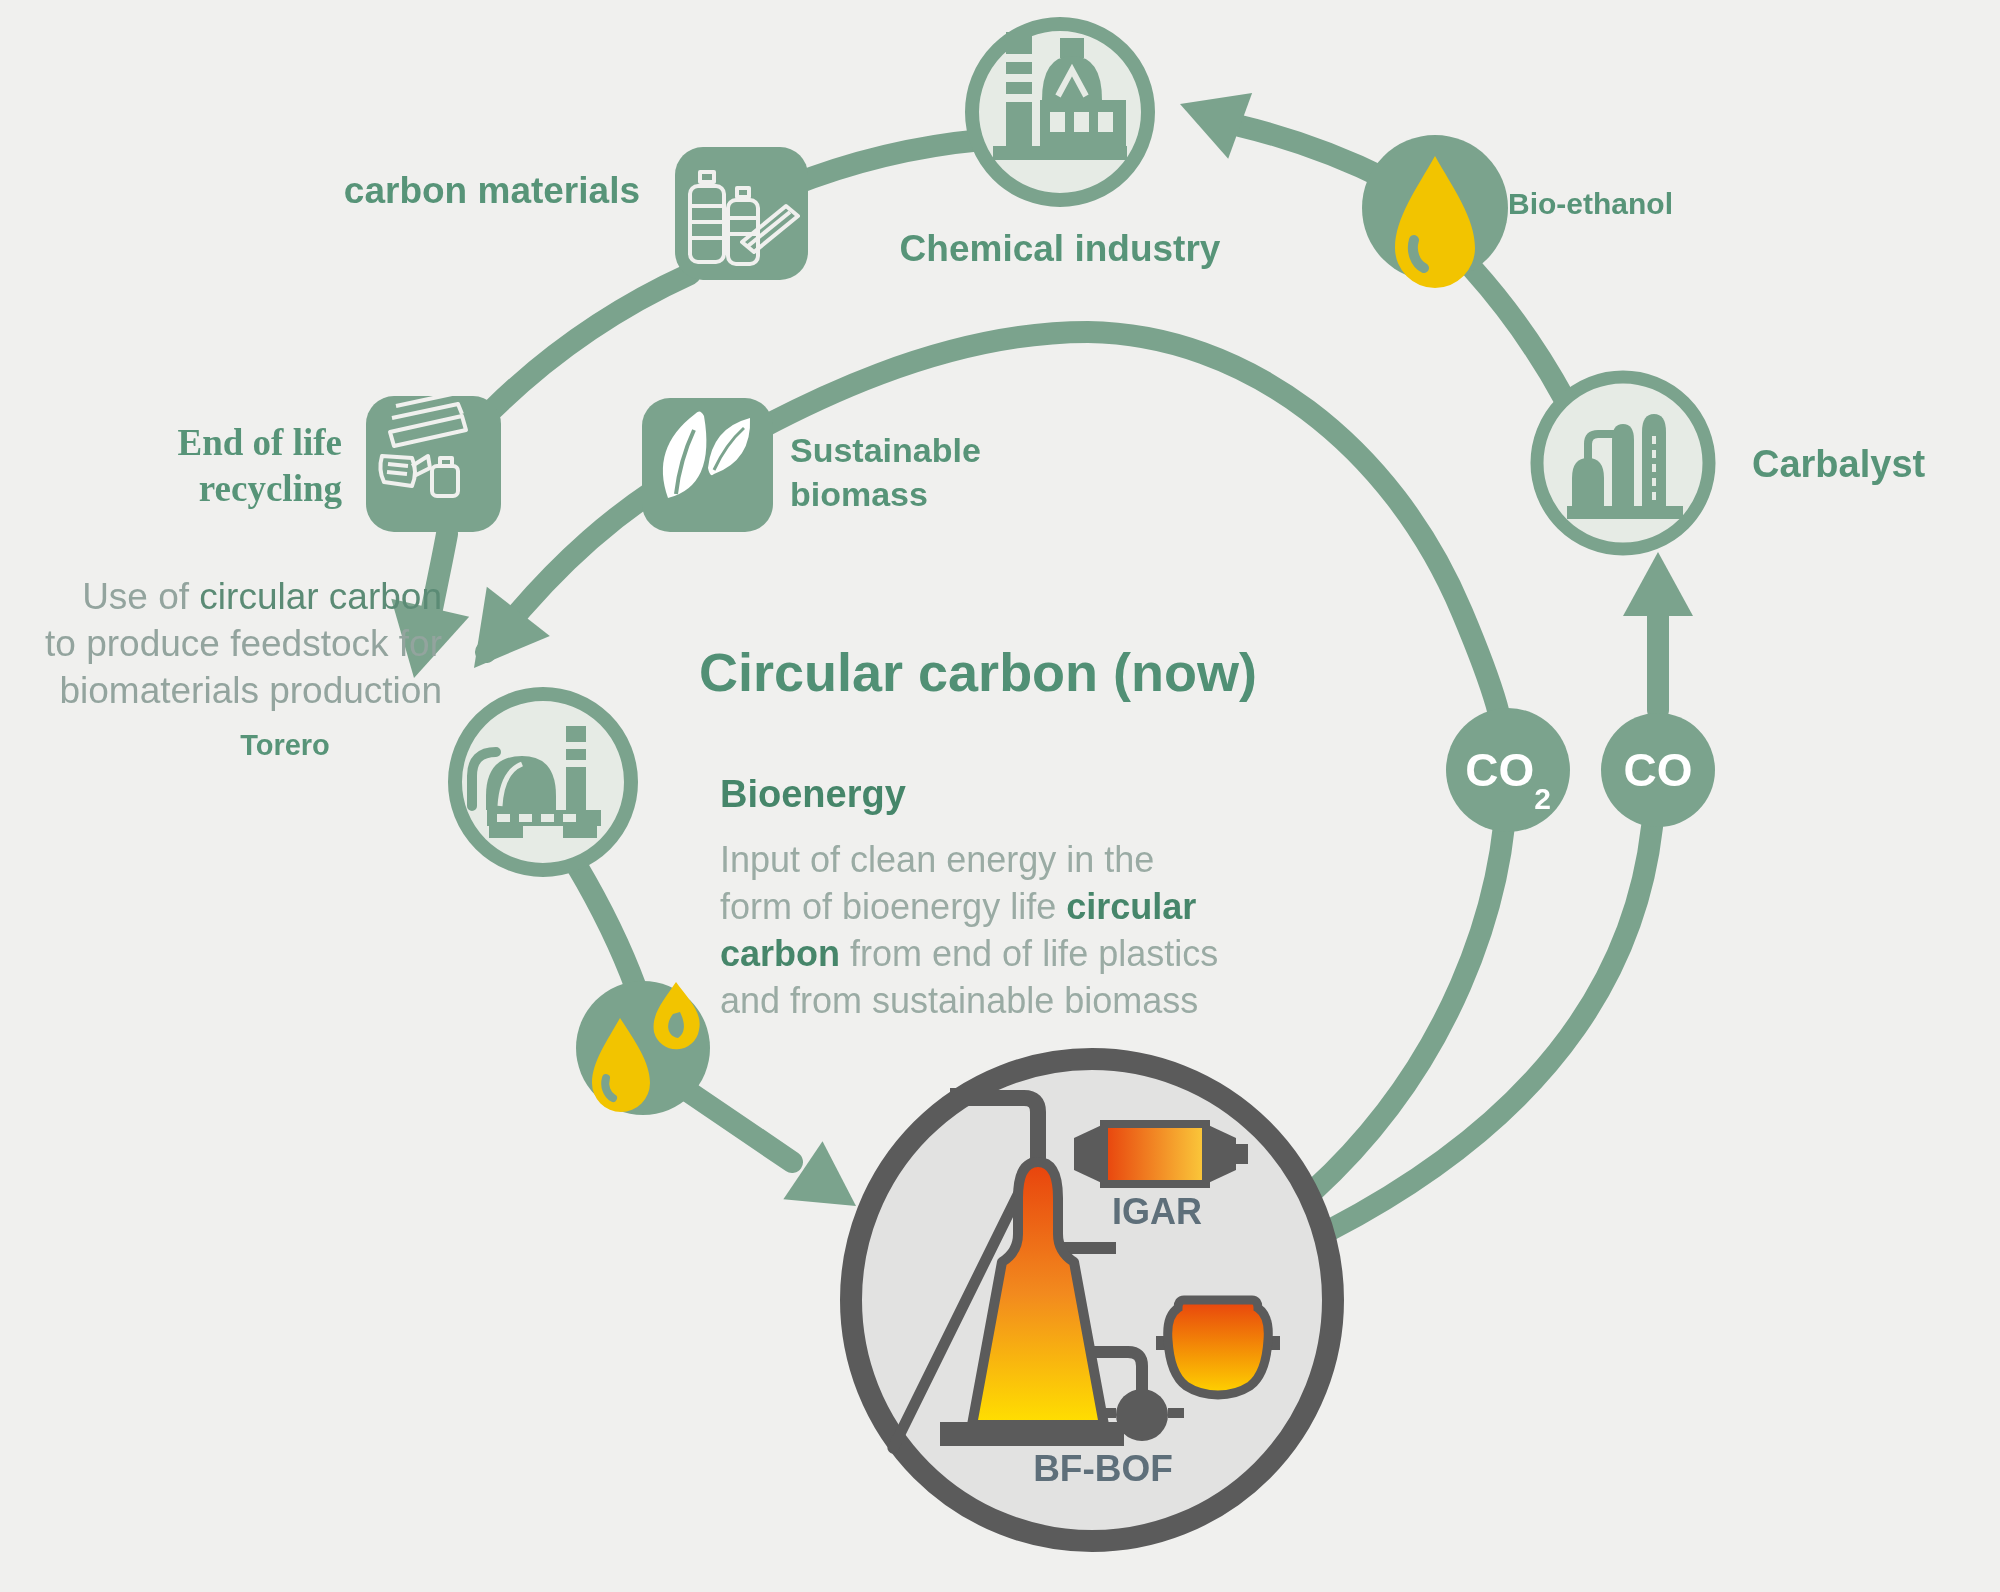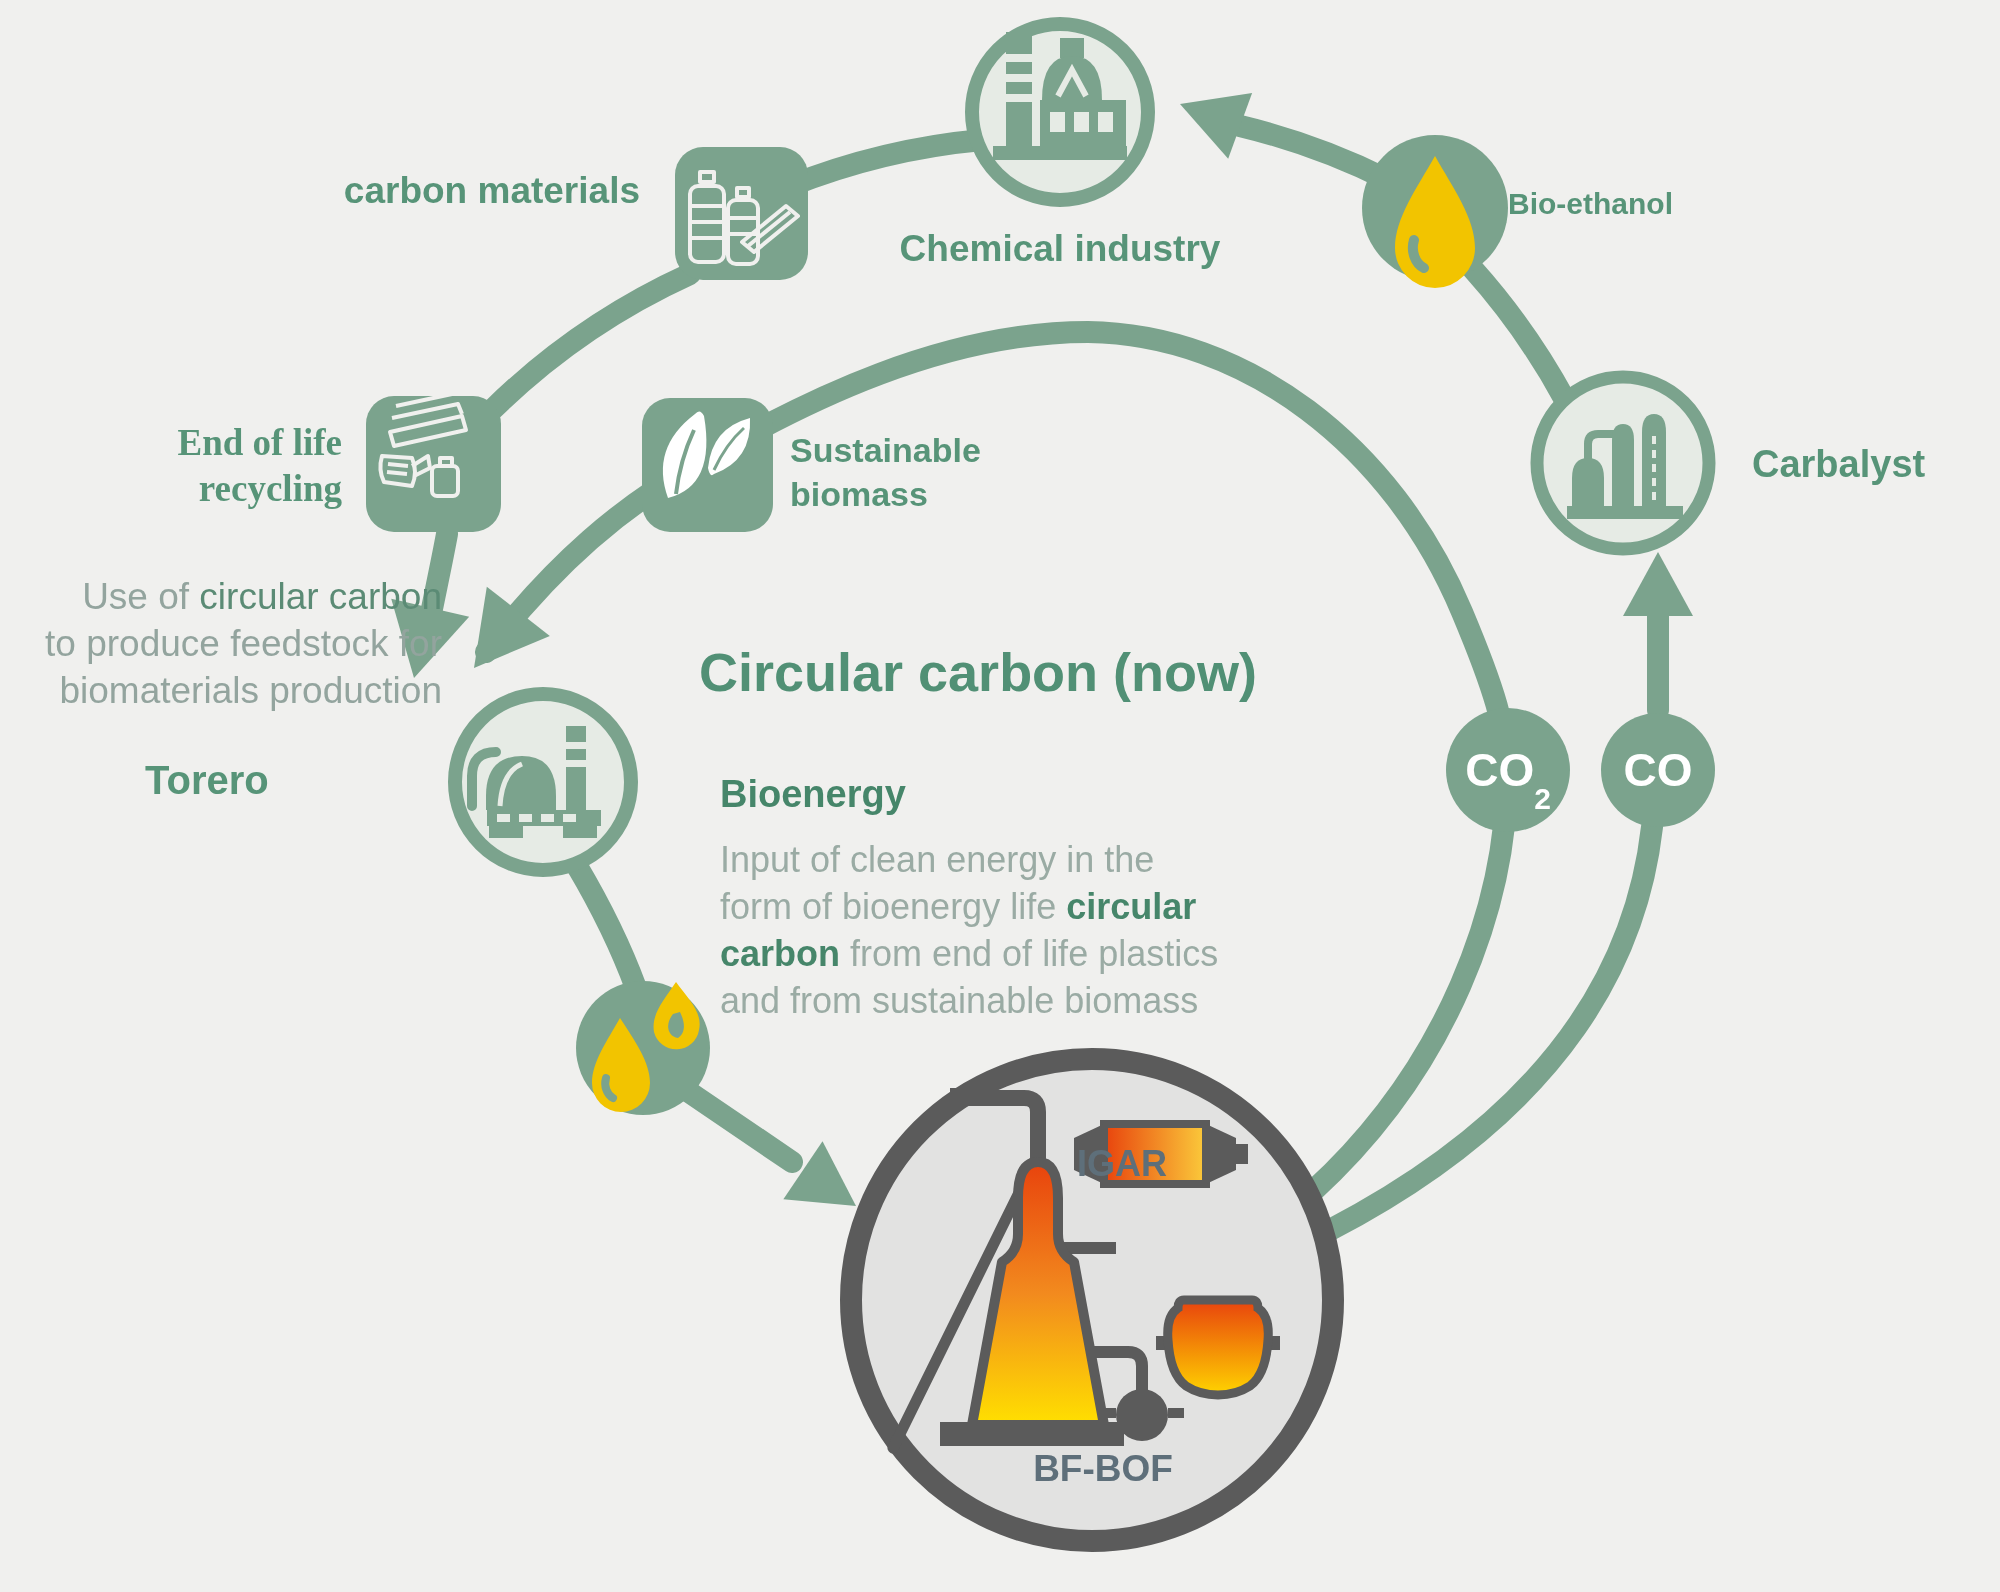--- a/index.html
+++ b/index.html
@@ -5,36 +5,36 @@
   html,body{margin:0;padding:0;background:#F0F0EE;}
   .stage{position:relative;width:2000px;height:1592px;background:#F0F0EE;overflow:hidden;
          font-family:"Liberation Sans",sans-serif;}
   .stage svg{position:absolute;left:0;top:0;}
   .lbl{position:absolute;color:#579478;font-weight:700;line-height:1.22;}
   .title{left:578px;top:640px;width:800px;text-align:center;font-size:54px;color:#519075;}
   .lbl-chem{left:850px;top:226px;width:420px;text-align:center;font-size:37px;}
   .lbl-recycled{left:240px;top:168px;width:400px;text-align:right;font-size:37px;line-height:1.25;}
   .lbl-eol{left:40px;top:420px;width:302px;text-align:right;font-size:37px;line-height:1.25;font-family:Liberation Serif, serif;}
   .lbl-biomass{left:790px;top:428px;width:320px;text-align:left;font-size:34px;line-height:1.3;}
-  .lbl-torero{left:145px;top:756px;width:280px;text-align:left;font-size:40px;}
+  .lbl-torero{left:145px;top:728px;width:280px;text-align:center;font-size:29px;}
   .lbl-bioethanol{left:1508px;top:186px;width:360px;font-size:30px;}
   .lbl-carbalyst{left:1752px;top:441px;width:300px;font-size:38px;}
   .note{position:absolute;font-family:"Liberation Sans",sans-serif;}
   .note-feedstock{left:20px;top:574px;width:422px;text-align:right;font-size:37px;line-height:1.27;
                   color:#93A49E;font-weight:400;}
   .note-feedstock .bold-green{color:#5B8B75;font-weight:400;}
   .note-bioenergy{left:720px;top:770px;width:560px;font-size:36px;line-height:1.3;color:#9AABA4;font-weight:400;}
   .bio-heading{font-size:38px;font-weight:700;color:#46866A;margin-bottom:18px;}
   .bold-green{color:#46866A;font-weight:700;}
   .gas-label{position:absolute;display:flex;align-items:center;justify-content:center;
              color:#fff;font-weight:700;font-size:46px;font-family:"Liberation Sans",sans-serif;}
   .gas-co2{left:1446px;top:708px;width:124px;height:124px;}
   .gas-co{left:1601px;top:713px;width:114px;height:114px;}
   .gas-sub{font-size:30px;align-self:flex-end;margin-bottom:16px;}
-  .lbl-igar{left:1077px;top:1142px;width:160px;font-size:36px;color:#5E6F7A;}
+  .lbl-igar{left:1077px;top:1190px;width:160px;text-align:center;font-size:36px;color:#5E6F7A;}
   .lbl-bfbof{left:1003px;top:1446px;width:200px;text-align:center;font-size:37px;color:#5E6F7A;}
 </style>
 </head>
 <body>
 
 <div class="stage">
 
 <svg width="2000" height="1592" viewBox="0 0 2000 1592">
   <defs>
     <linearGradient id="gFurnace" x1="0" y1="0" x2="0" y2="1">

